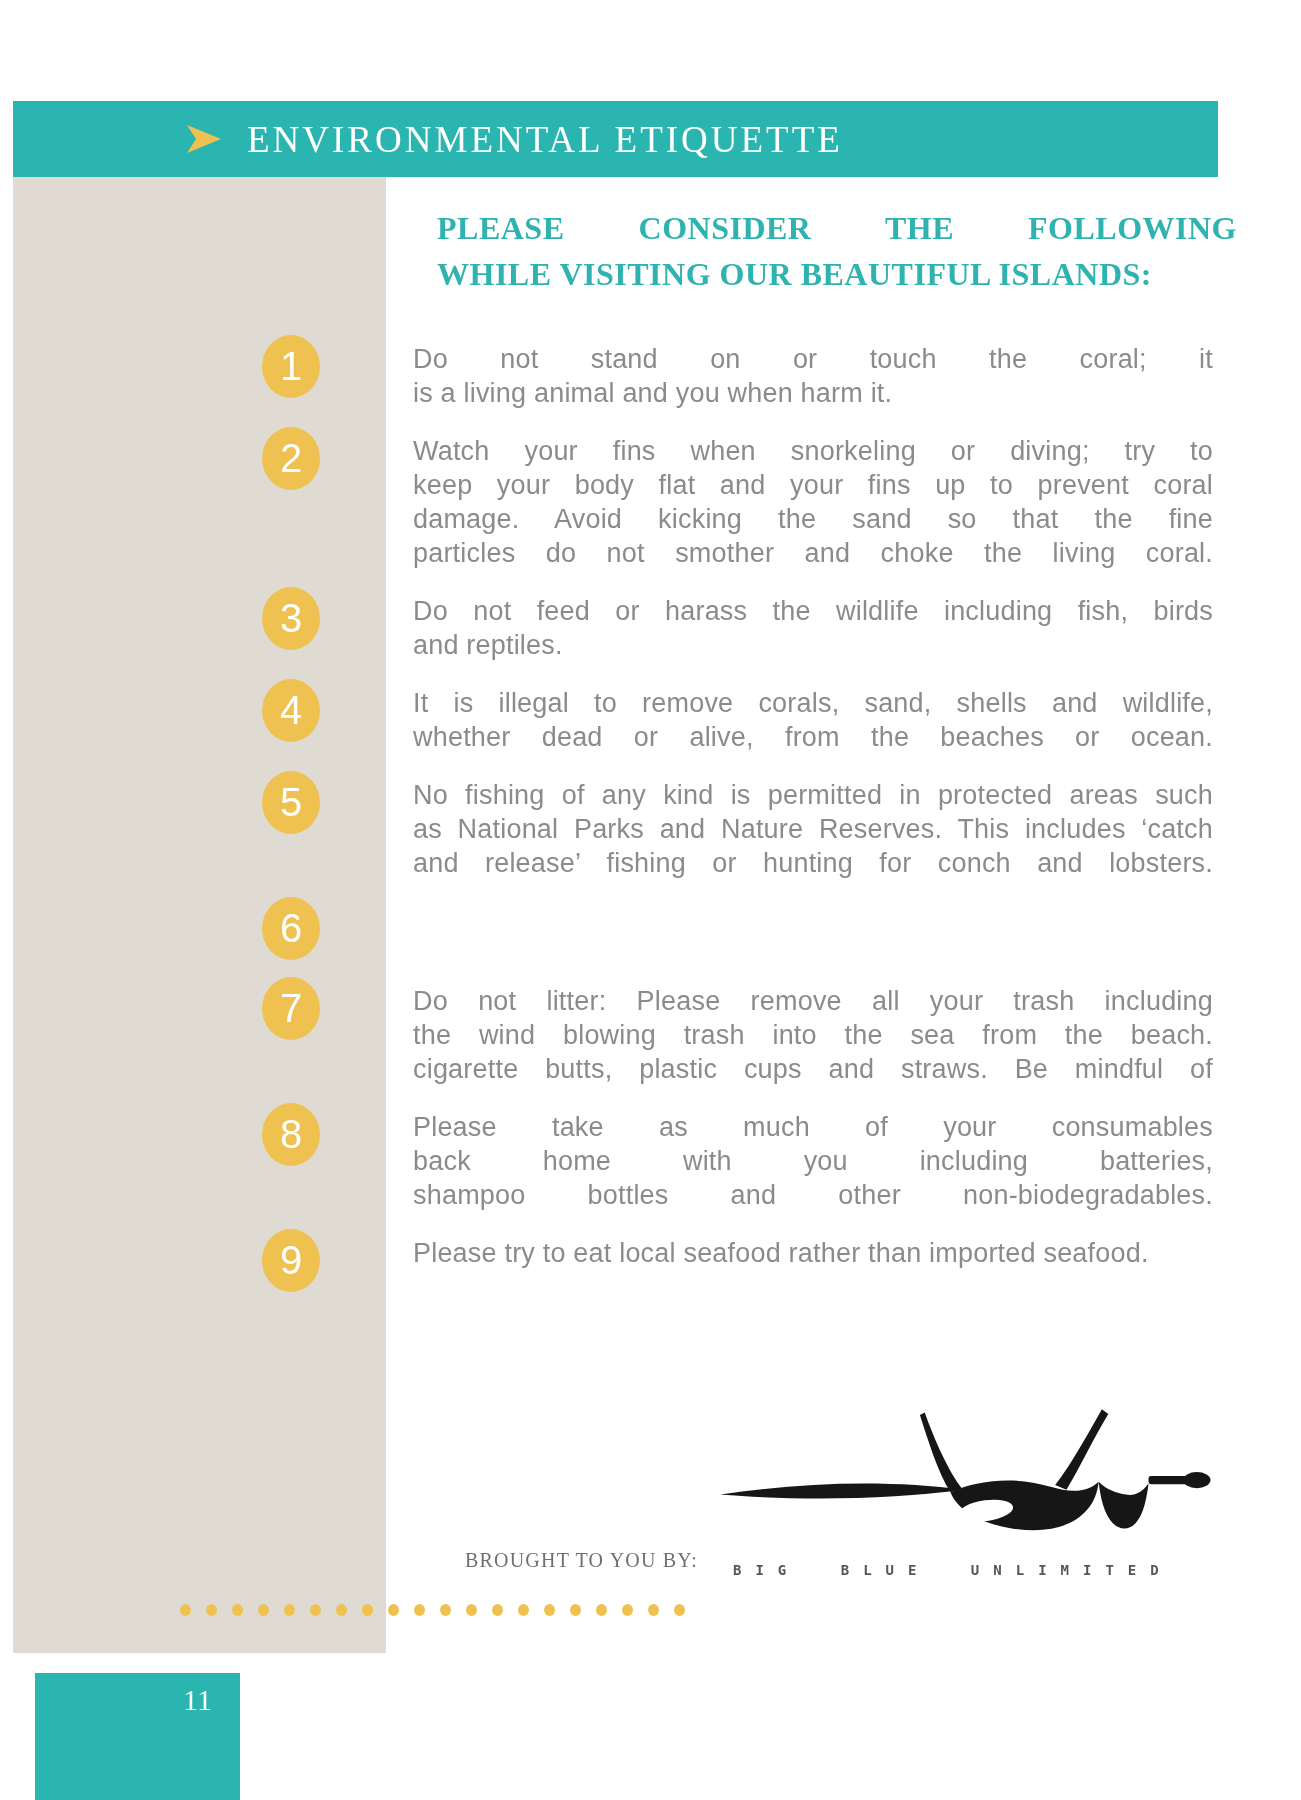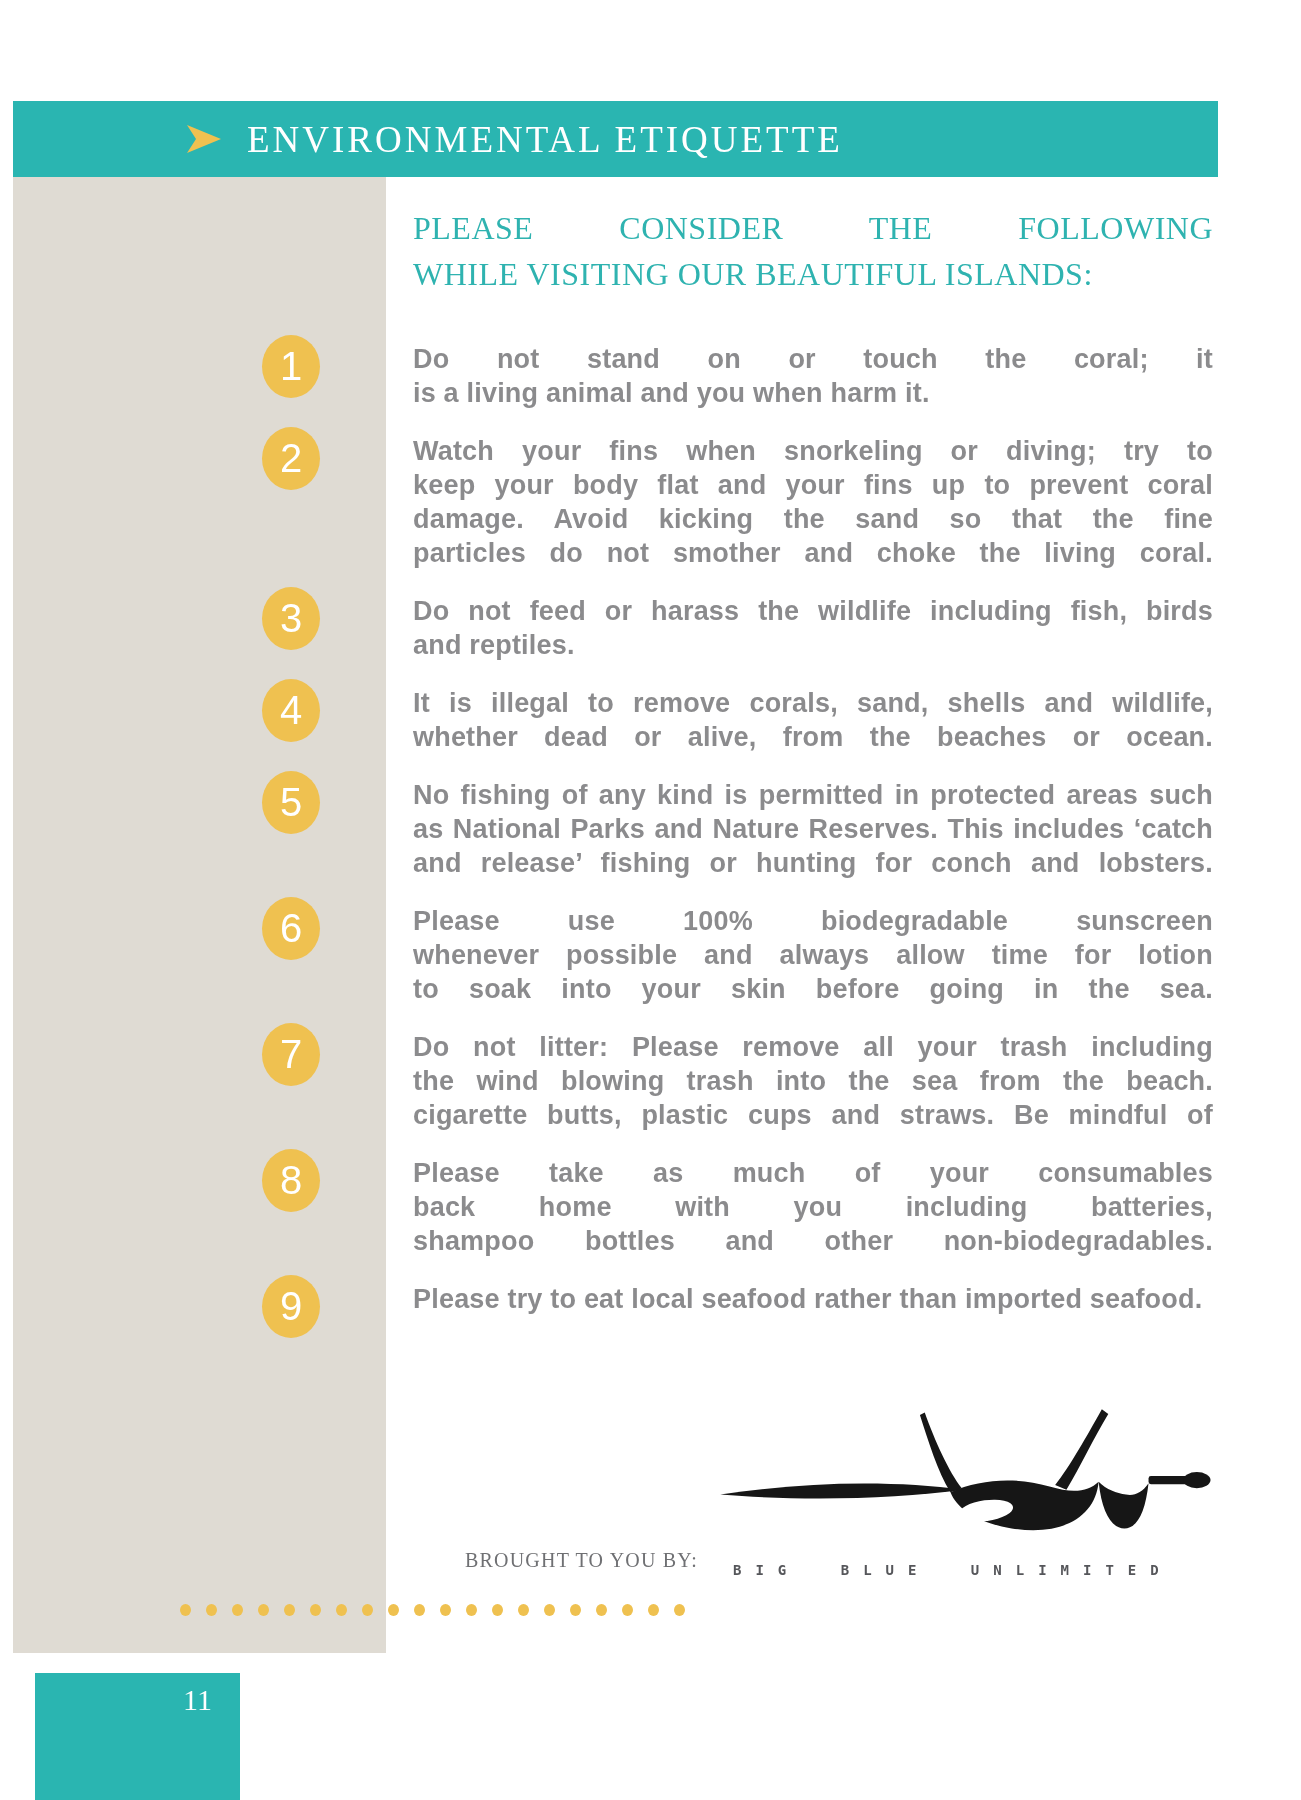--- a/index.html
+++ b/index.html
@@ -22,37 +22,37 @@
     font-family:"Liberation Serif", serif; font-weight:400; color:#ffffff;
     font-size:37px; letter-spacing:3px; margin-left:26px; white-space:nowrap;
   }
   
   .side-column{
     position:absolute; left:13px; top:177px; width:373px; height:1476px;
     background:var(--beige);
   }
   
   .intro{
-    position:absolute; left:413px; top:205px; width:800px;
+    position:absolute; left:437px; top:205px; width:800px;
     font-family:"Liberation Serif", serif; color:var(--teal-heading);
-    font-size:32px; line-height:46px; letter-spacing:.5px;
+    font-size:32px; line-height:46px; letter-spacing:.5px;font-weight:bold;
   }
   .intro .l1{text-align:justify; text-align-last:justify;}
   .intro .l2{text-align:left; white-space:nowrap;}
   
   .items{position:absolute; left:262px; top:342px; width:951px;}
   .item{display:flex; align-items:flex-start; margin-bottom:24px;}
   .num{
     flex:0 0 58px; width:58px; height:63px; margin-top:-7px; margin-right:93px;
     background:var(--gold); border-radius:50%;
     display:flex; align-items:center; justify-content:center;
     color:#ffffff; font-size:40px; font-weight:400; font-family:"Liberation Sans", sans-serif;
   }
   .para{width:800px; color:var(--text-gray); font-size:27px; line-height:34px; letter-spacing:.2px;}
-  .para .line{text-align:justify; text-align-last:justify;font-weight:bold;}
+  .para .line{text-align:justify; text-align-last:justify;}
   .para .line.left{text-align-last:left;}
   
   .brought-by{
     position:absolute; left:465px; top:1549px; width:260px;
     font-family:"Liberation Serif", serif; color:var(--brought-gray);
     font-size:20px; letter-spacing:1.2px; white-space:nowrap;
   }
   .logo{position:absolute; left:715px; top:1398px; width:500px; height:161px;}
   .brand{
     position:absolute; left:733px; top:1562px; width:480px;
@@ -129,25 +129,20 @@
       <div class="item">
         <div class="num">5</div>
         <div class="para">
           <div class="line">No fishing of any kind is permitted in protected areas such</div>
           <div class="line">as National Parks and Nature Reserves. This includes ‘catch</div>
           <div class="line">and release’ fishing or hunting for conch and lobsters.</div>
         </div>
       </div>
       <div class="item">
         <div class="num">6</div>
-        <div class="para">
-          <div class="line">Please use 100% biodegradable sunscreen</div>
-          <div class="line">whenever possible and always allow time for lotion</div>
-          <div class="line">to soak into your skin before going in the sea.</div>
-        </div>
       </div>
       <div class="item">
         <div class="num">7</div>
         <div class="para">
           <div class="line">Do not litter: Please remove all your trash including</div>
           <div class="line">the wind blowing trash into the sea from the beach.</div>
           <div class="line">cigarette butts, plastic cups and straws. Be mindful of</div>
         </div>
       </div>
       <div class="item">

